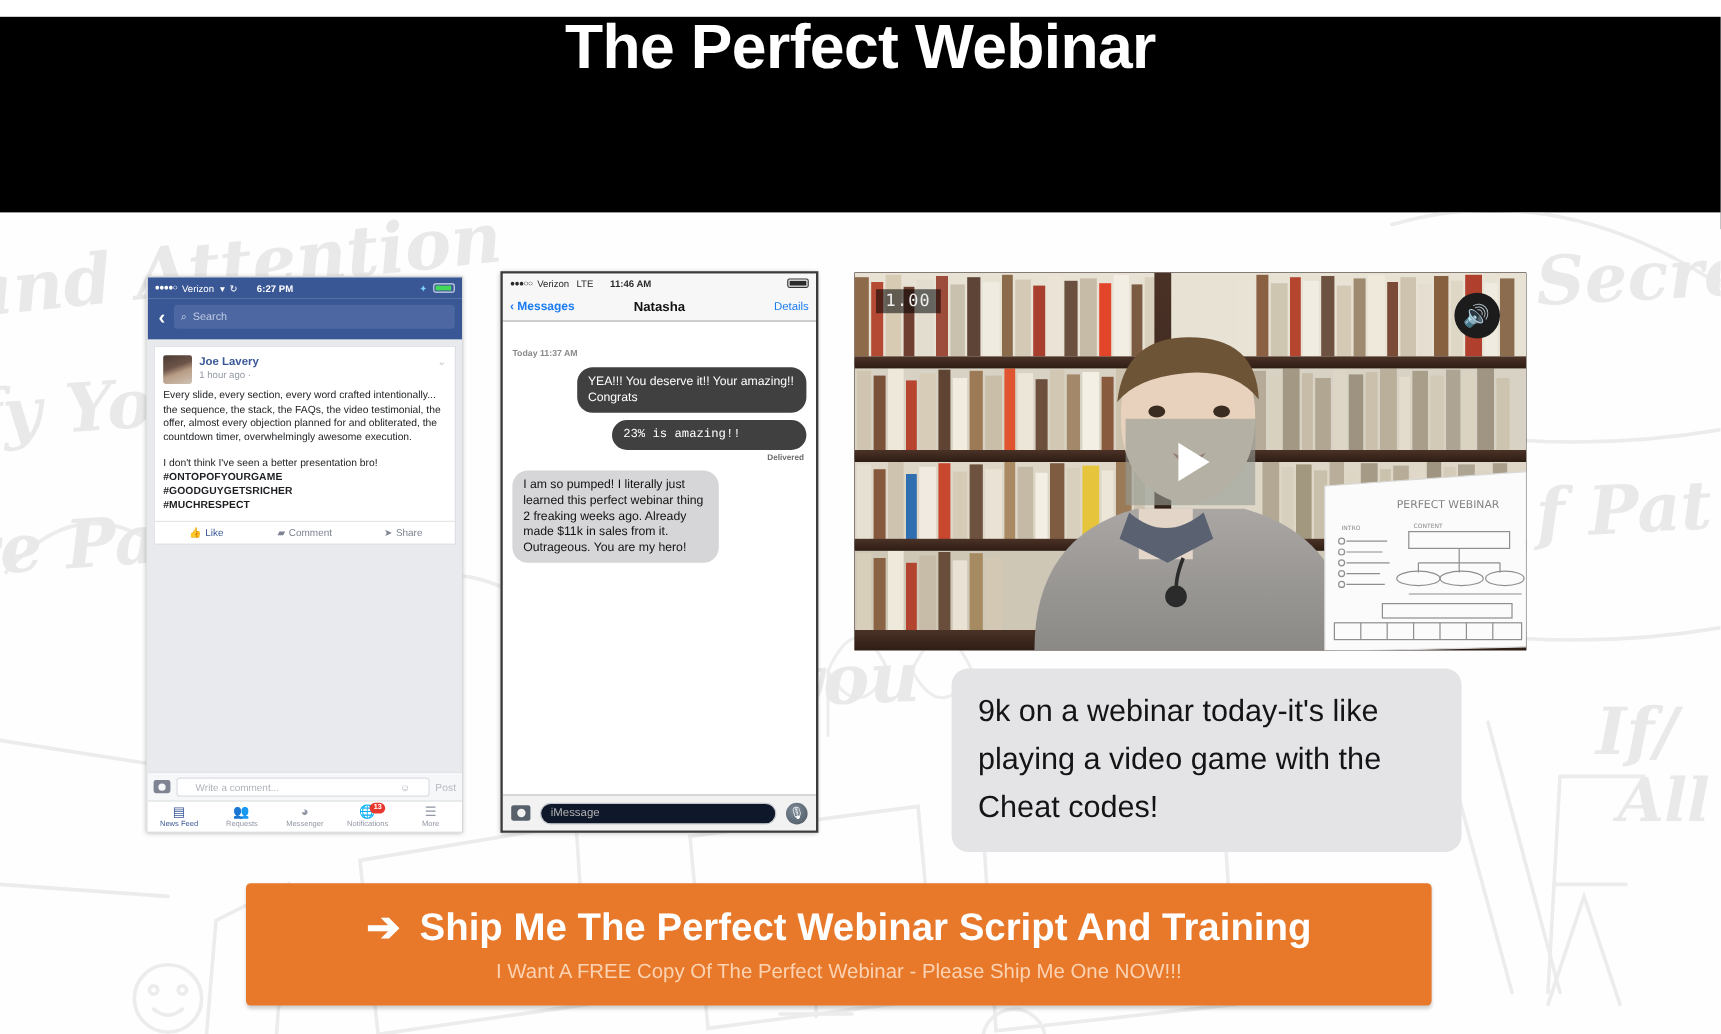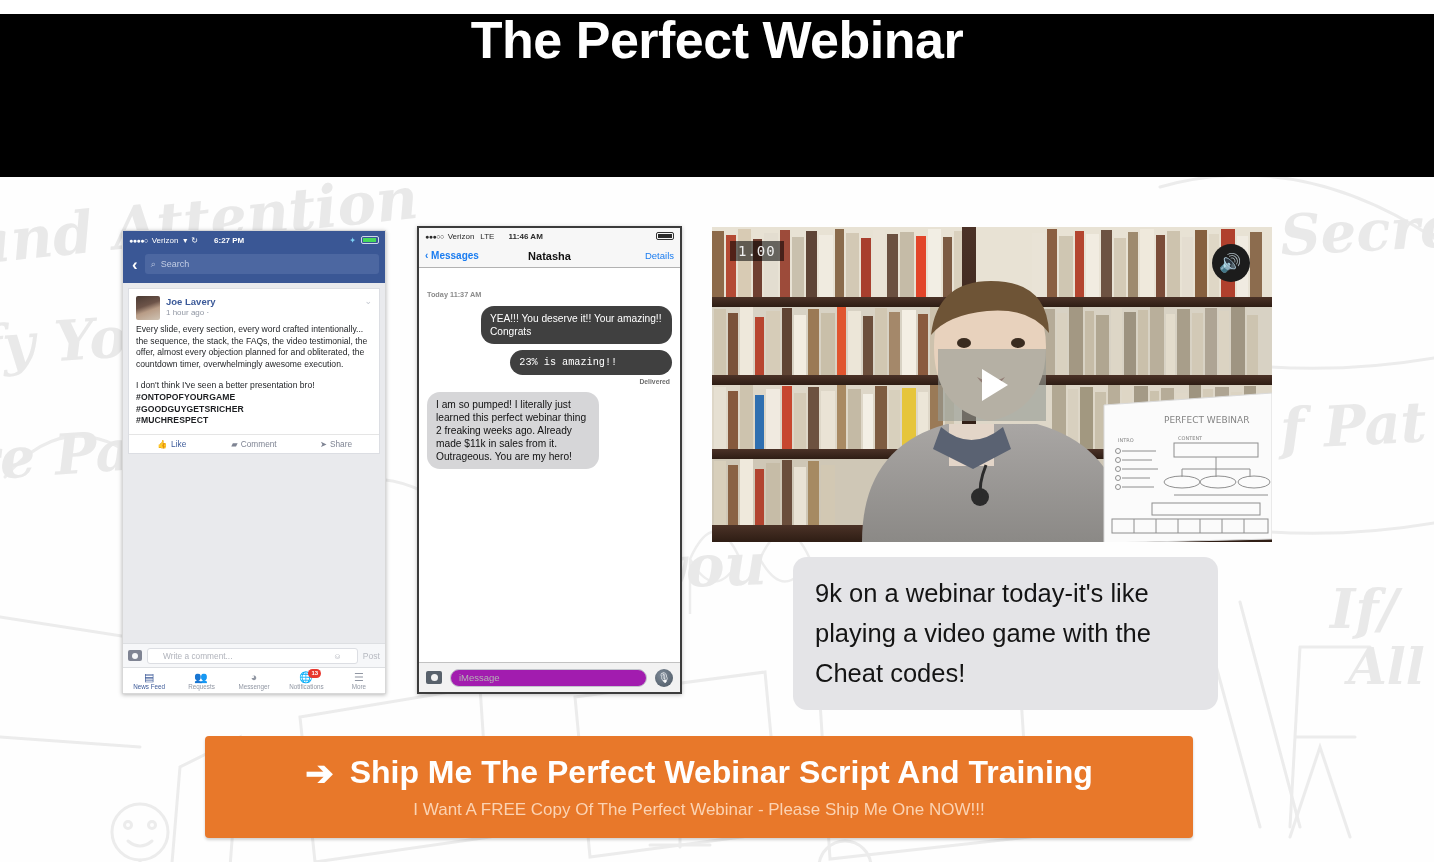--- a/index.html
+++ b/index.html
@@ -143,21 +143,21 @@
   }
   #im-delivered{ text-align:right; font-size:6.8px; color:#6d6d6d; font-weight:bold; margin:-3px 2px 7px 0; }
   #im-compose{
     position:absolute; bottom:0; left:0; right:0; height:30px;
     background:#f2f2f2; border-top:1px solid #c2c2c2;
     display:flex; align-items:center; padding:0 7px;
   }
   #im-cam{ width:16px;height:13px;background:#58616b;border-radius:2px;position:relative;flex:none;}
   #im-cam:after{content:"";position:absolute;left:5px;top:3px;width:7px;height:7px;border-radius:50%;background:#f2f2f2;}
   #im-field{
-    flex:1; height:18px; margin:0 8px; background:#a21caf; border:1px solid #c2c6cc;
+    flex:1; height:18px; margin:0 8px; background:#0f172a; border:1px solid #c2c6cc;
     border-radius:9px; font-size:9.5px; color:#b4b4b4; display:flex; align-items:center; padding:0 8px;
   }
   #im-mic{
     width:18px;height:18px;border-radius:50%;flex:none;
     background:radial-gradient(circle at 40% 35%,#7e8b99,#4a5560);
     display:flex;align-items:center;justify-content:center;color:#fff;font-size:10px;
   }
 
   
   #video{

